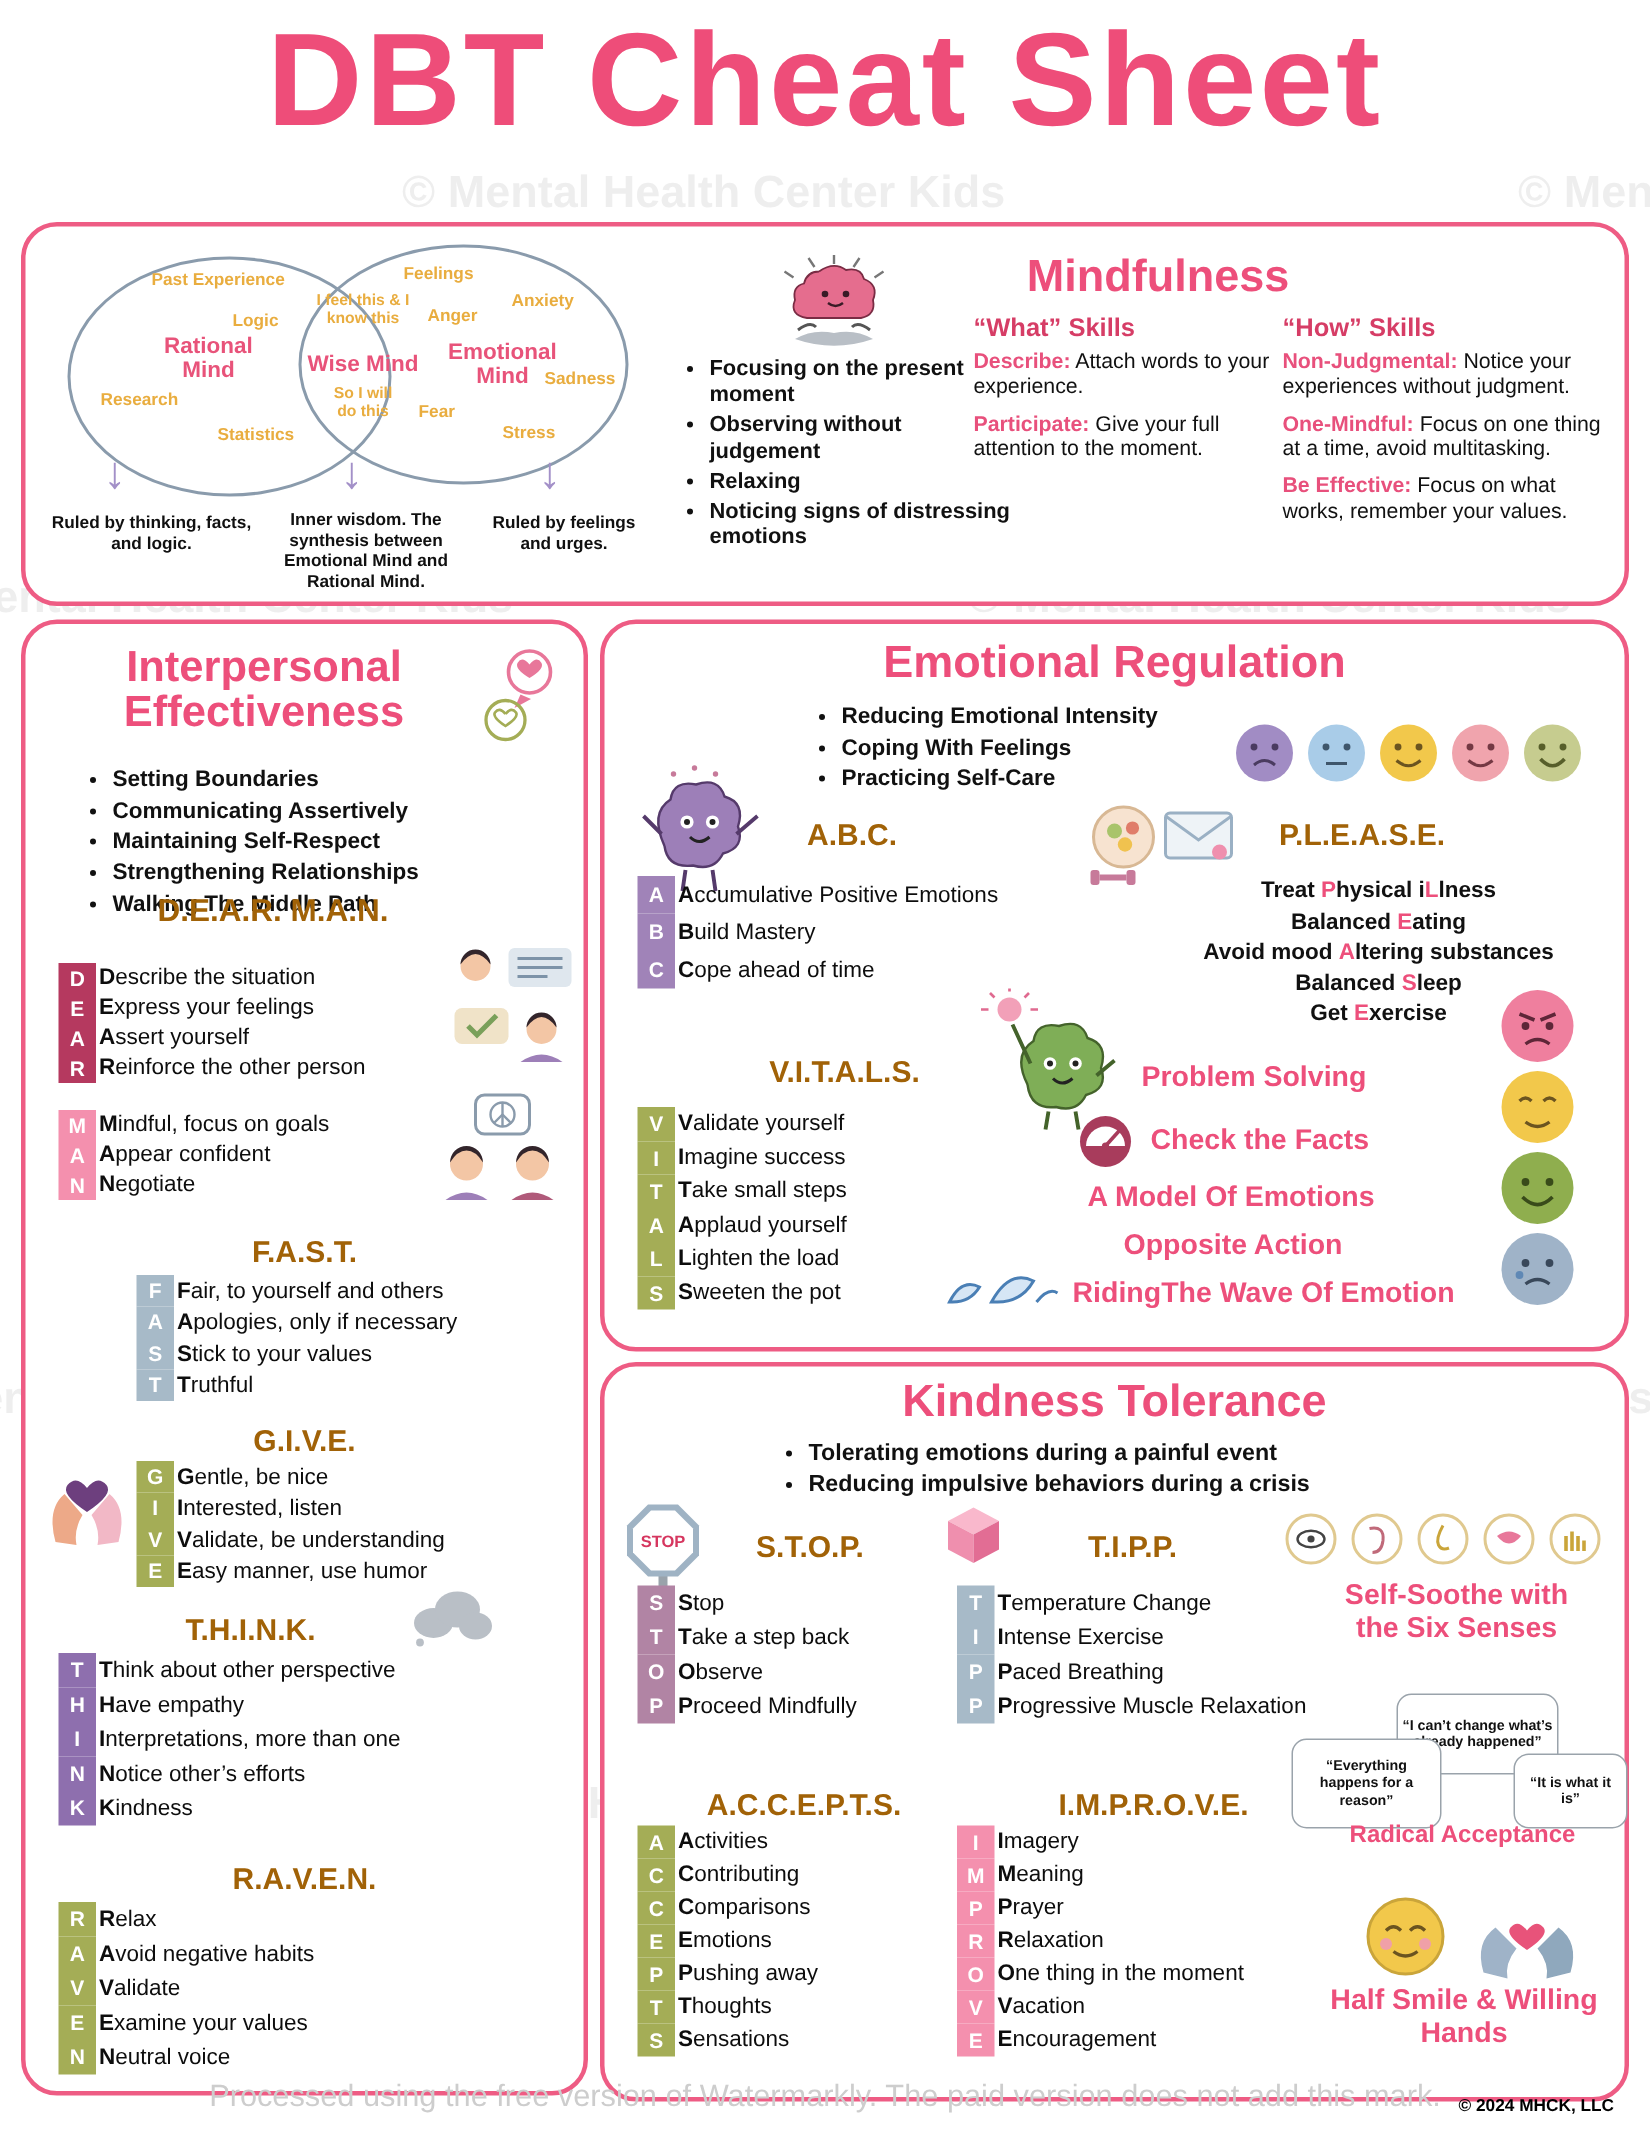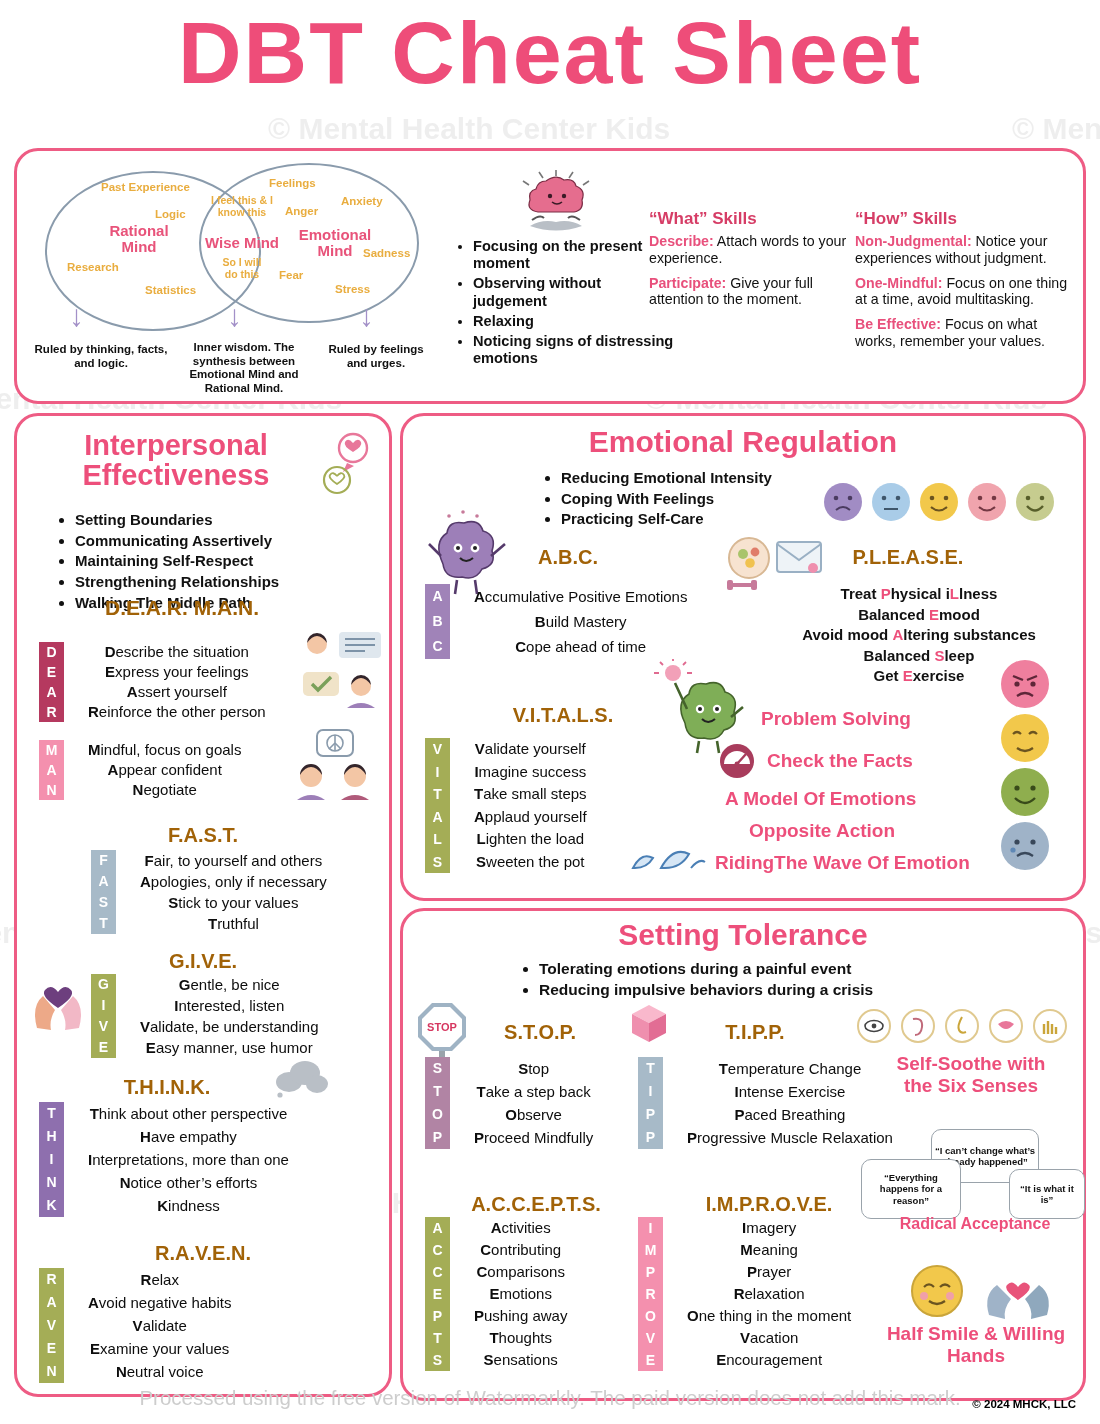--- a/index.html
+++ b/index.html
@@ -11,22 +11,22 @@
          font-size:88px;font-weight:800;letter-spacing:2px;color:#ee4d79;}
   .sec-h{position:absolute;color:#ed4f7b;font-weight:800;font-size:30px;text-align:center;line-height:1.05;}
   .acro-h{position:absolute;color:#a16207;font-weight:800;font-size:20px;text-align:center;white-space:nowrap;}
   .strat{position:absolute;color:#ed4f7b;font-weight:800;font-size:19px;white-space:nowrap;}
   .pinkc{position:absolute;color:#ed4f7b;font-weight:800;font-size:19px;text-align:center;line-height:1.15;}
   .blist{position:absolute;margin:0;padding-left:18px;}
   .blist li{font-size:14.6px;font-weight:700;margin:3px 0;line-height:1.18;}
   .acro{position:absolute;display:grid;grid-template-columns:25px auto;}
   .acro .tile{background:var(--bar,#999);color:#fff;font-weight:800;font-size:14px;text-align:center;
               height:var(--rh,21px);line-height:var(--rh,21px);}
-  .acro .line{padding-left:24px;font-size:15px;font-weight:400;color:#0d0d0d;white-space:nowrap;
-              height:var(--rh,21px);line-height:var(--rh,21px);text-align:center;}
+  .acro .line{padding-left:2px;font-size:15px;font-weight:400;color:#0d0d0d;white-space:nowrap;
+              height:var(--rh,21px);line-height:var(--rh,21px);}
   .acro .line::first-letter{font-weight:800;}
   .c-maroon{--bar:#b5395f;} .c-pink{--bar:#f490ae;} .c-slate{--bar:#a7bac8;}
   .c-olive{--bar:#a4ad56;} .c-purple{--bar:#8e6fae;} .c-lav{--bar:#a083b8;} .c-mauve{--bar:#b184a4;}
   .vcirc{position:absolute;border:2.5px solid #8a9bac;border-radius:50%;}
   .vw{position:absolute;font-size:11.5px;font-weight:700;color:#e9ad3f;white-space:nowrap;}
   .vws{position:absolute;font-size:10.5px;font-weight:700;color:#e9ad3f;text-align:center;line-height:1.1;}
   .vlabel{position:absolute;font-size:15px;font-weight:800;color:#e8537a;text-align:center;line-height:1.05;}
   .varrow{position:absolute;font-size:30px;font-weight:800;color:#a390c8;}
   .vcap{position:absolute;font-size:11.5px;font-weight:700;color:#101010;text-align:center;line-height:1.18;}
   .skcol-h{position:absolute;font-size:17px;font-weight:800;color:#d63d66;text-align:left;}
@@ -101,20 +101,21 @@
     </svg>
 
     <ul class="blist" style="left:438px;top:84px;width:202px">
 
     <li>Focusing on the present moment</li>
         <li>Observing without judgement</li>
         <li>Relaxing</li>
         <li>Noticing signs of distressing emotions</li>
       </ul>
 
+    <div class="sec-h" style="left:636px;top:18px;width:238px">Mindfulness</div>
 
     <div class="skcol-h" style="left:632px;top:58px;width:200px">“What” Skills</div>
     <div class="skcol" style="left:632px;top:82px;width:202px">
 
 
         <p class="skill"><span class="skl">Describe:</span> <span>Attach words to your experience.</span></p>
 
         <p class="skill"><span class="skl">Participate:</span> <span>Give your full attention to the moment.</span></p>
       </div>
 
@@ -359,21 +360,21 @@
       <rect x="4" y="50" width="6" height="10" rx="2" fill="#c77a9a"></rect>
         <rect x="28" y="50" width="6" height="10" rx="2" fill="#c77a9a"></rect>
         <rect x="10" y="53" width="18" height="4" fill="#c77a9a"></rect>
     </svg>
 
     <div class="acro-h" style="left:430px;top:130px;width:150px">P.L.E.A.S.E.</div>
     <div class="please-list" style="left:356px;top:168px;width:320px">
 
         <div class="please-line"><span>Treat </span><span class="hl">P</span><span>hysical i</span><span class="hl">L</span><span>lness</span></div>
 
-        <div class="please-line"><span>Balanced </span><span class="hl">E</span><span>mood</span><span class="hl"></span><span></span></div>
+        <div class="please-line"><span>Balanced </span><span class="hl">E</span><span>ating</span><span class="hl"></span><span></span></div>
 
         <div class="please-line"><span>Avoid mood </span><span class="hl">A</span><span>ltering substances</span><span class="hl"></span><span></span></div>
 
         <div class="please-line"><span>Balanced </span><span class="hl">S</span><span>leep</span><span class="hl"></span><span></span></div>
 
         <div class="please-line"><span>Get </span><span class="hl">E</span><span>xercise</span><span class="hl"></span><span></span></div>
       </div>
 
     <div class="acro-h" style="left:70px;top:288px;width:180px">V.I.T.A.L.S.</div>
     <div class="acro c-olive" style="left:22px;top:322px;--rh:22.5px">
@@ -444,21 +445,21 @@
         <path d="M30 142 q10 10 20 0" stroke="#394b1a" stroke-width="2.4" fill="none"></path>
       <circle cx="40" cy="190" r="24" fill="#9fb3c8"></circle>
         <circle cx="32" cy="186" r="2.6" fill="#39485a"></circle>
         <circle cx="48" cy="186" r="2.6" fill="#39485a"></circle>
         <path d="M32 200 q8 -6 16 0" stroke="#39485a" stroke-width="2.2" fill="none"></path>
         <circle cx="28" cy="194" r="2.6" fill="#5f88b5"></circle>
     </svg>
   </section>
 
   <section class="panel" style="left:400px;top:908px;width:680px;height:487px">
-    <div class="sec-h" style="left:0;top:8px;width:680px">Setting Tolerance</div>
+    <div class="sec-h" style="left:0;top:8px;width:680px">Kindness Tolerance</div>
 
     <ul class="blist" style="left:118px;top:46px;width:470px">
 
     <li style="font-size:15.5px">Tolerating emotions during a painful event</li>
         <li style="font-size:15.5px">Reducing impulsive behaviors during a crisis</li>
       </ul>
 
     <svg class="abs" style="left:12px;top:90px" width="54" height="66" viewBox="0 0 54 66">
       <rect x="24" y="48" width="6" height="18" fill="#9aa3ab"></rect>
       <polygon points="17,2 37,2 51,16 51,36 37,50 17,50 3,36 3,16" fill="#9fb3c4"></polygon>

